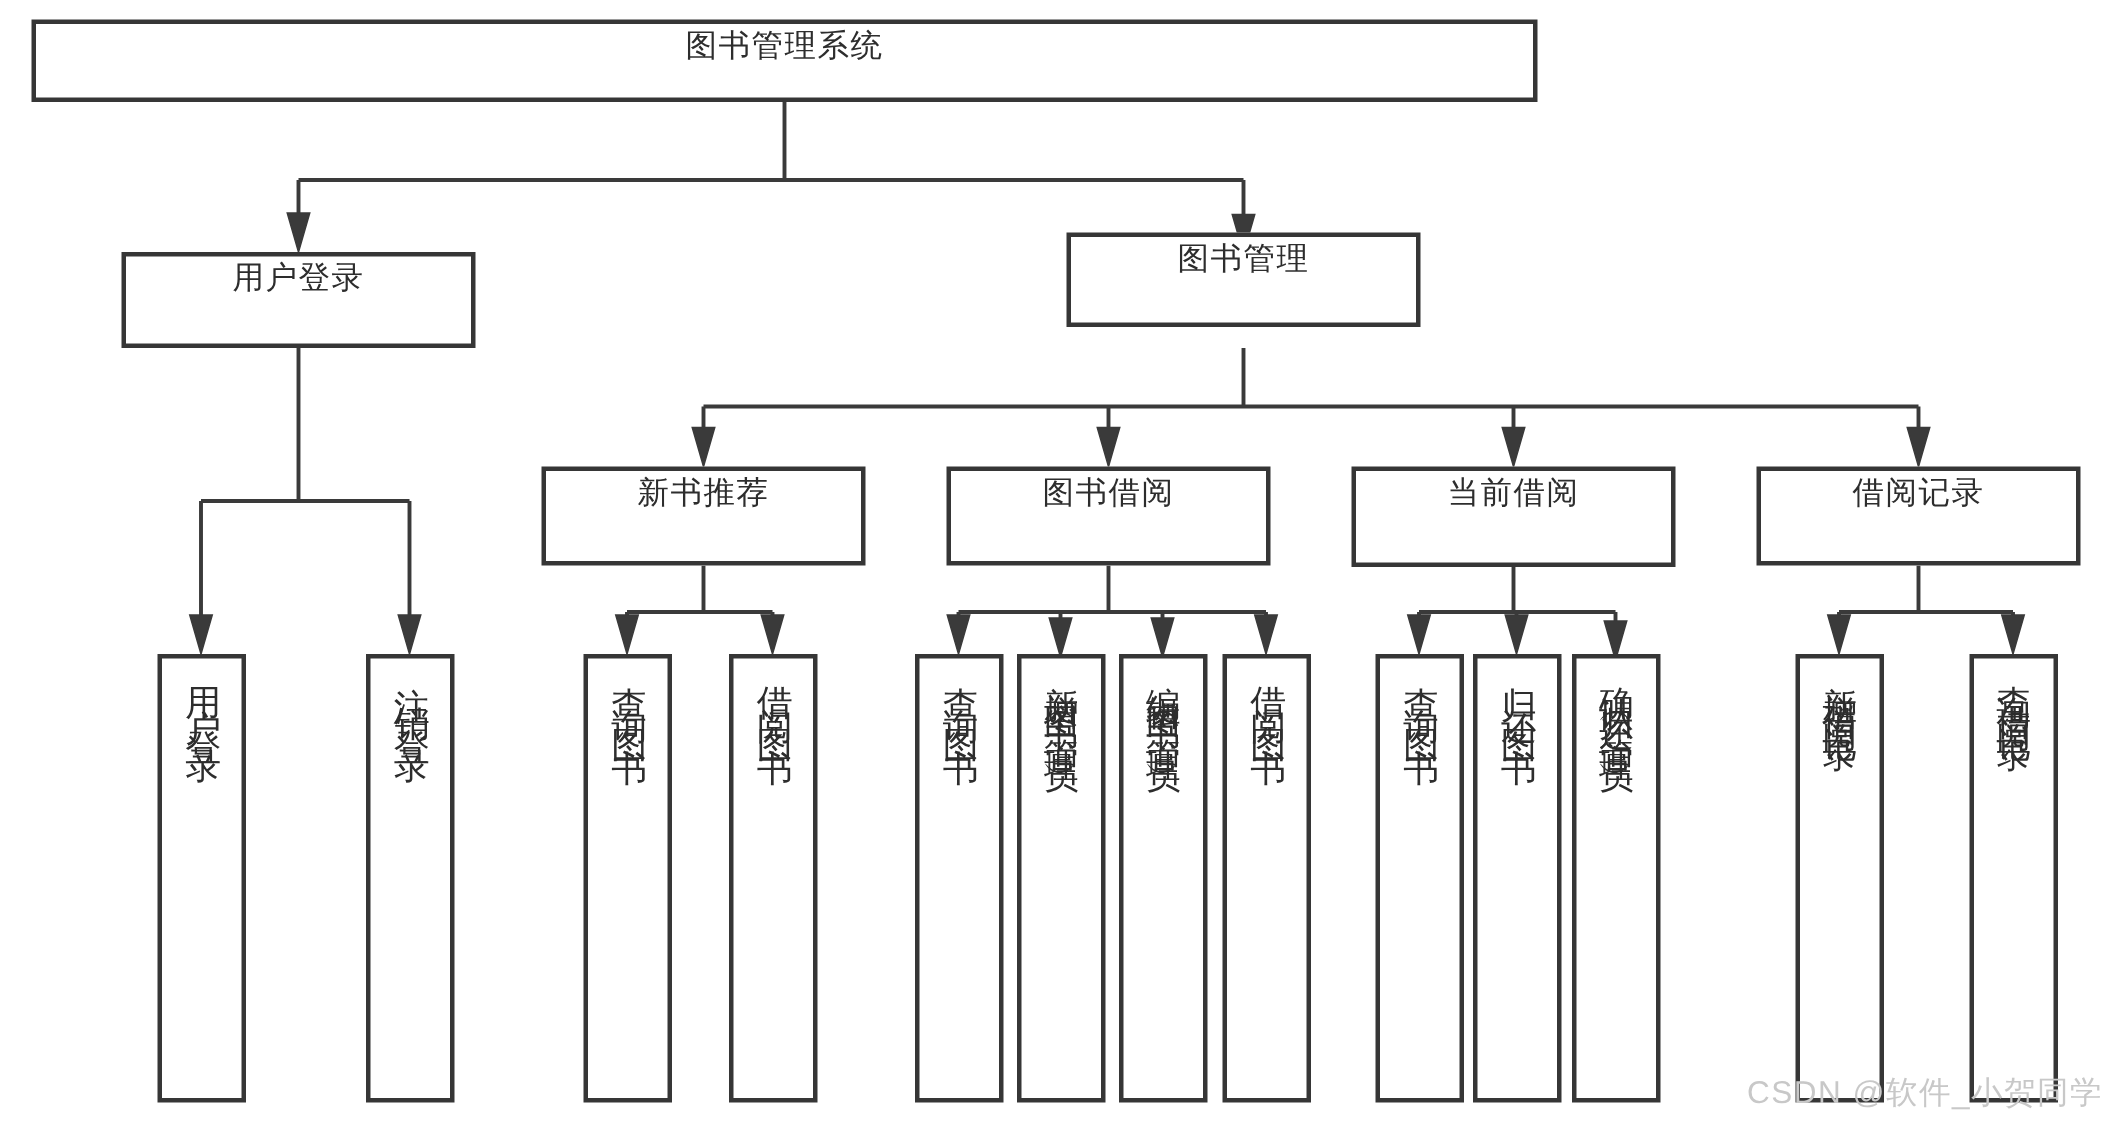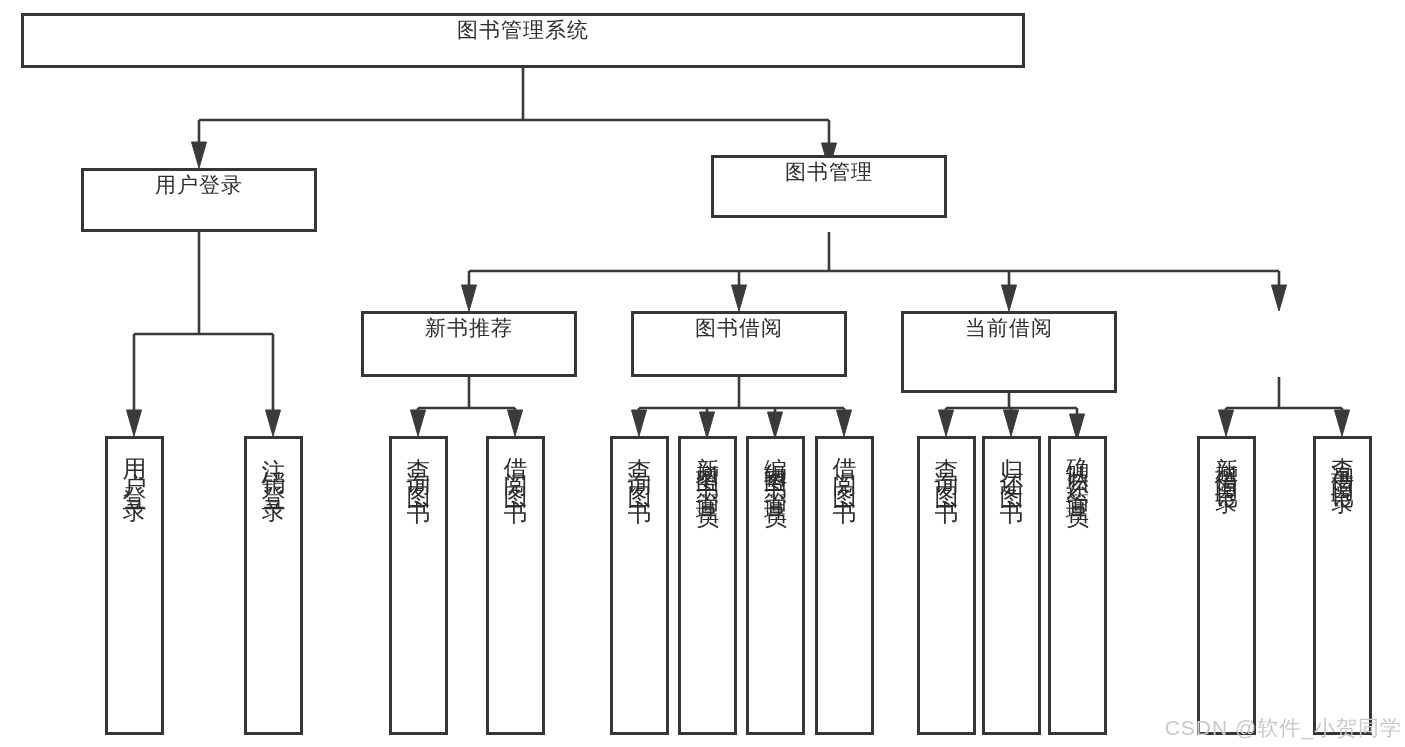--- a/index.html
+++ b/index.html
@@ -68,22 +68,25 @@
   <div class="node" style="left:711px;top:155px;width:236px;height:63px;">
     <span class="hlabel">图书管理</span>
   </div>
 
   <div class="node" style="left:631px;top:311px;width:216px;height:66px;">
     <span class="hlabel">图书借阅</span>
   </div>
   <div class="node" style="left:361px;top:311px;width:216px;height:66px;">
     <span class="hlabel">新书推荐</span>
   </div>
-  <div class="node" style="left:901px;top:311px;width:216px;height:82px;">
+  <div class="node" style="left:901px;top:311px;width:216px;height:67px;">
     <span class="hlabel">当前借阅</span>
+  </div>
+  <div class="node" style="left:1171px;top:311px;width:216px;height:66px;">
+    <span class="hlabel">借阅记录</span>
   </div>
 
   <div class="node leaf" style="left:105px;top:436px;width:59px;height:299px;">
     <span class="vlabel">用户登录</span>
   </div>
   <div class="node leaf" style="left:244px;top:436px;width:59px;height:299px;">
     <span class="vlabel">注销登录</span>
   </div>
 
   <div class="node leaf" style="left:389px;top:436px;width:59px;height:299px;">

